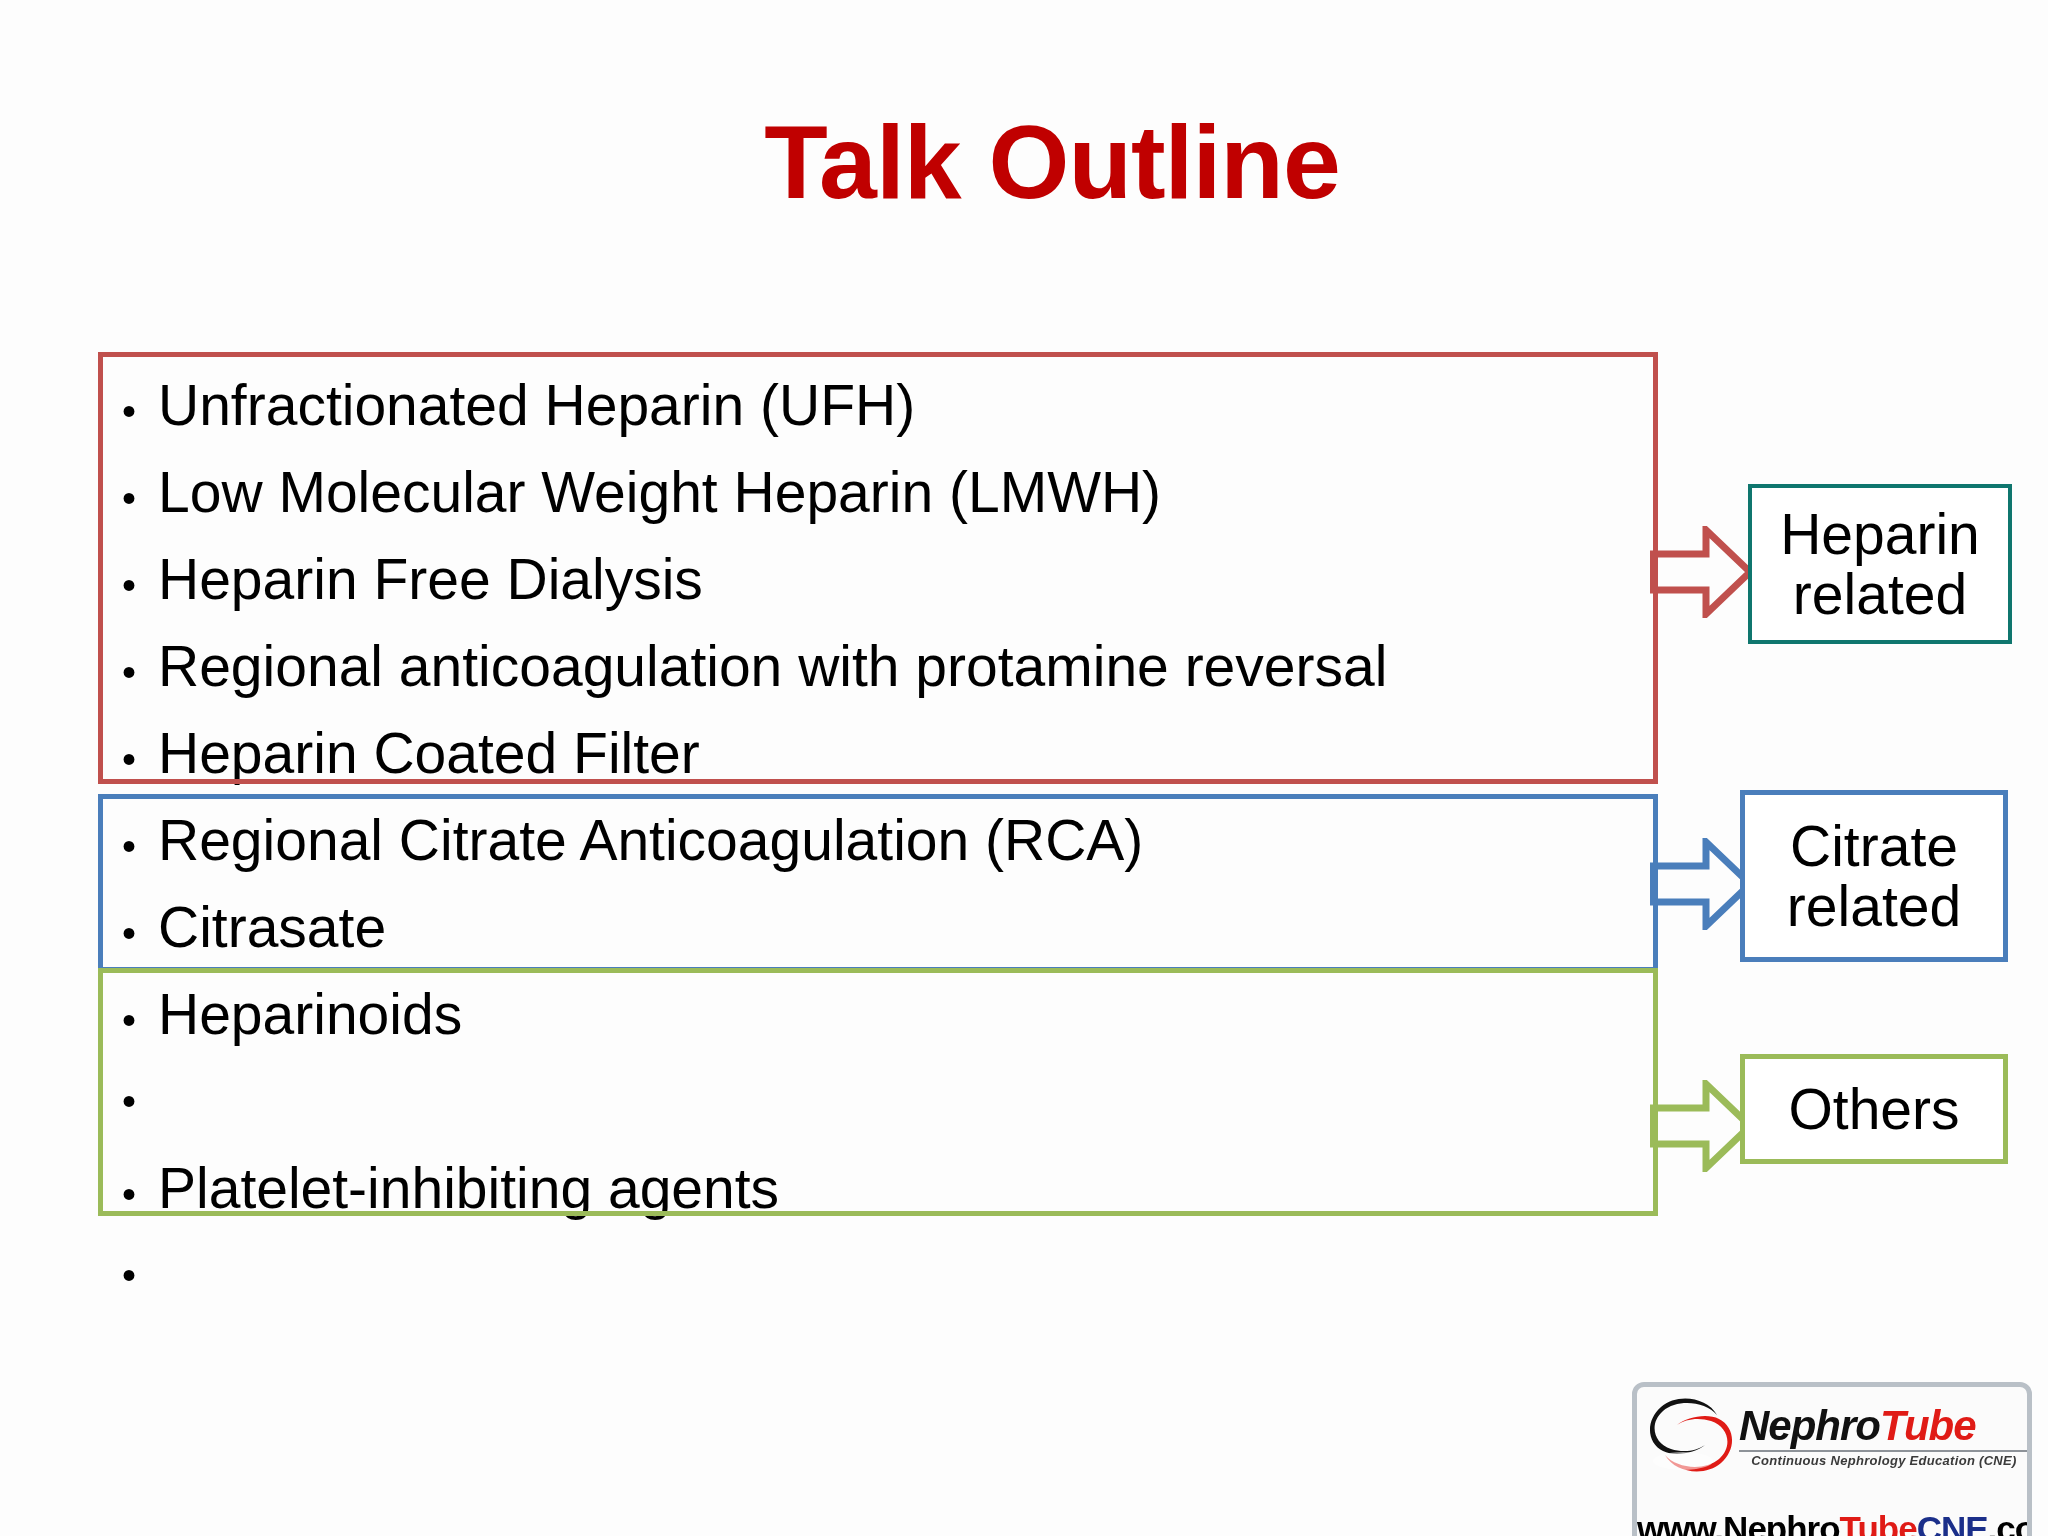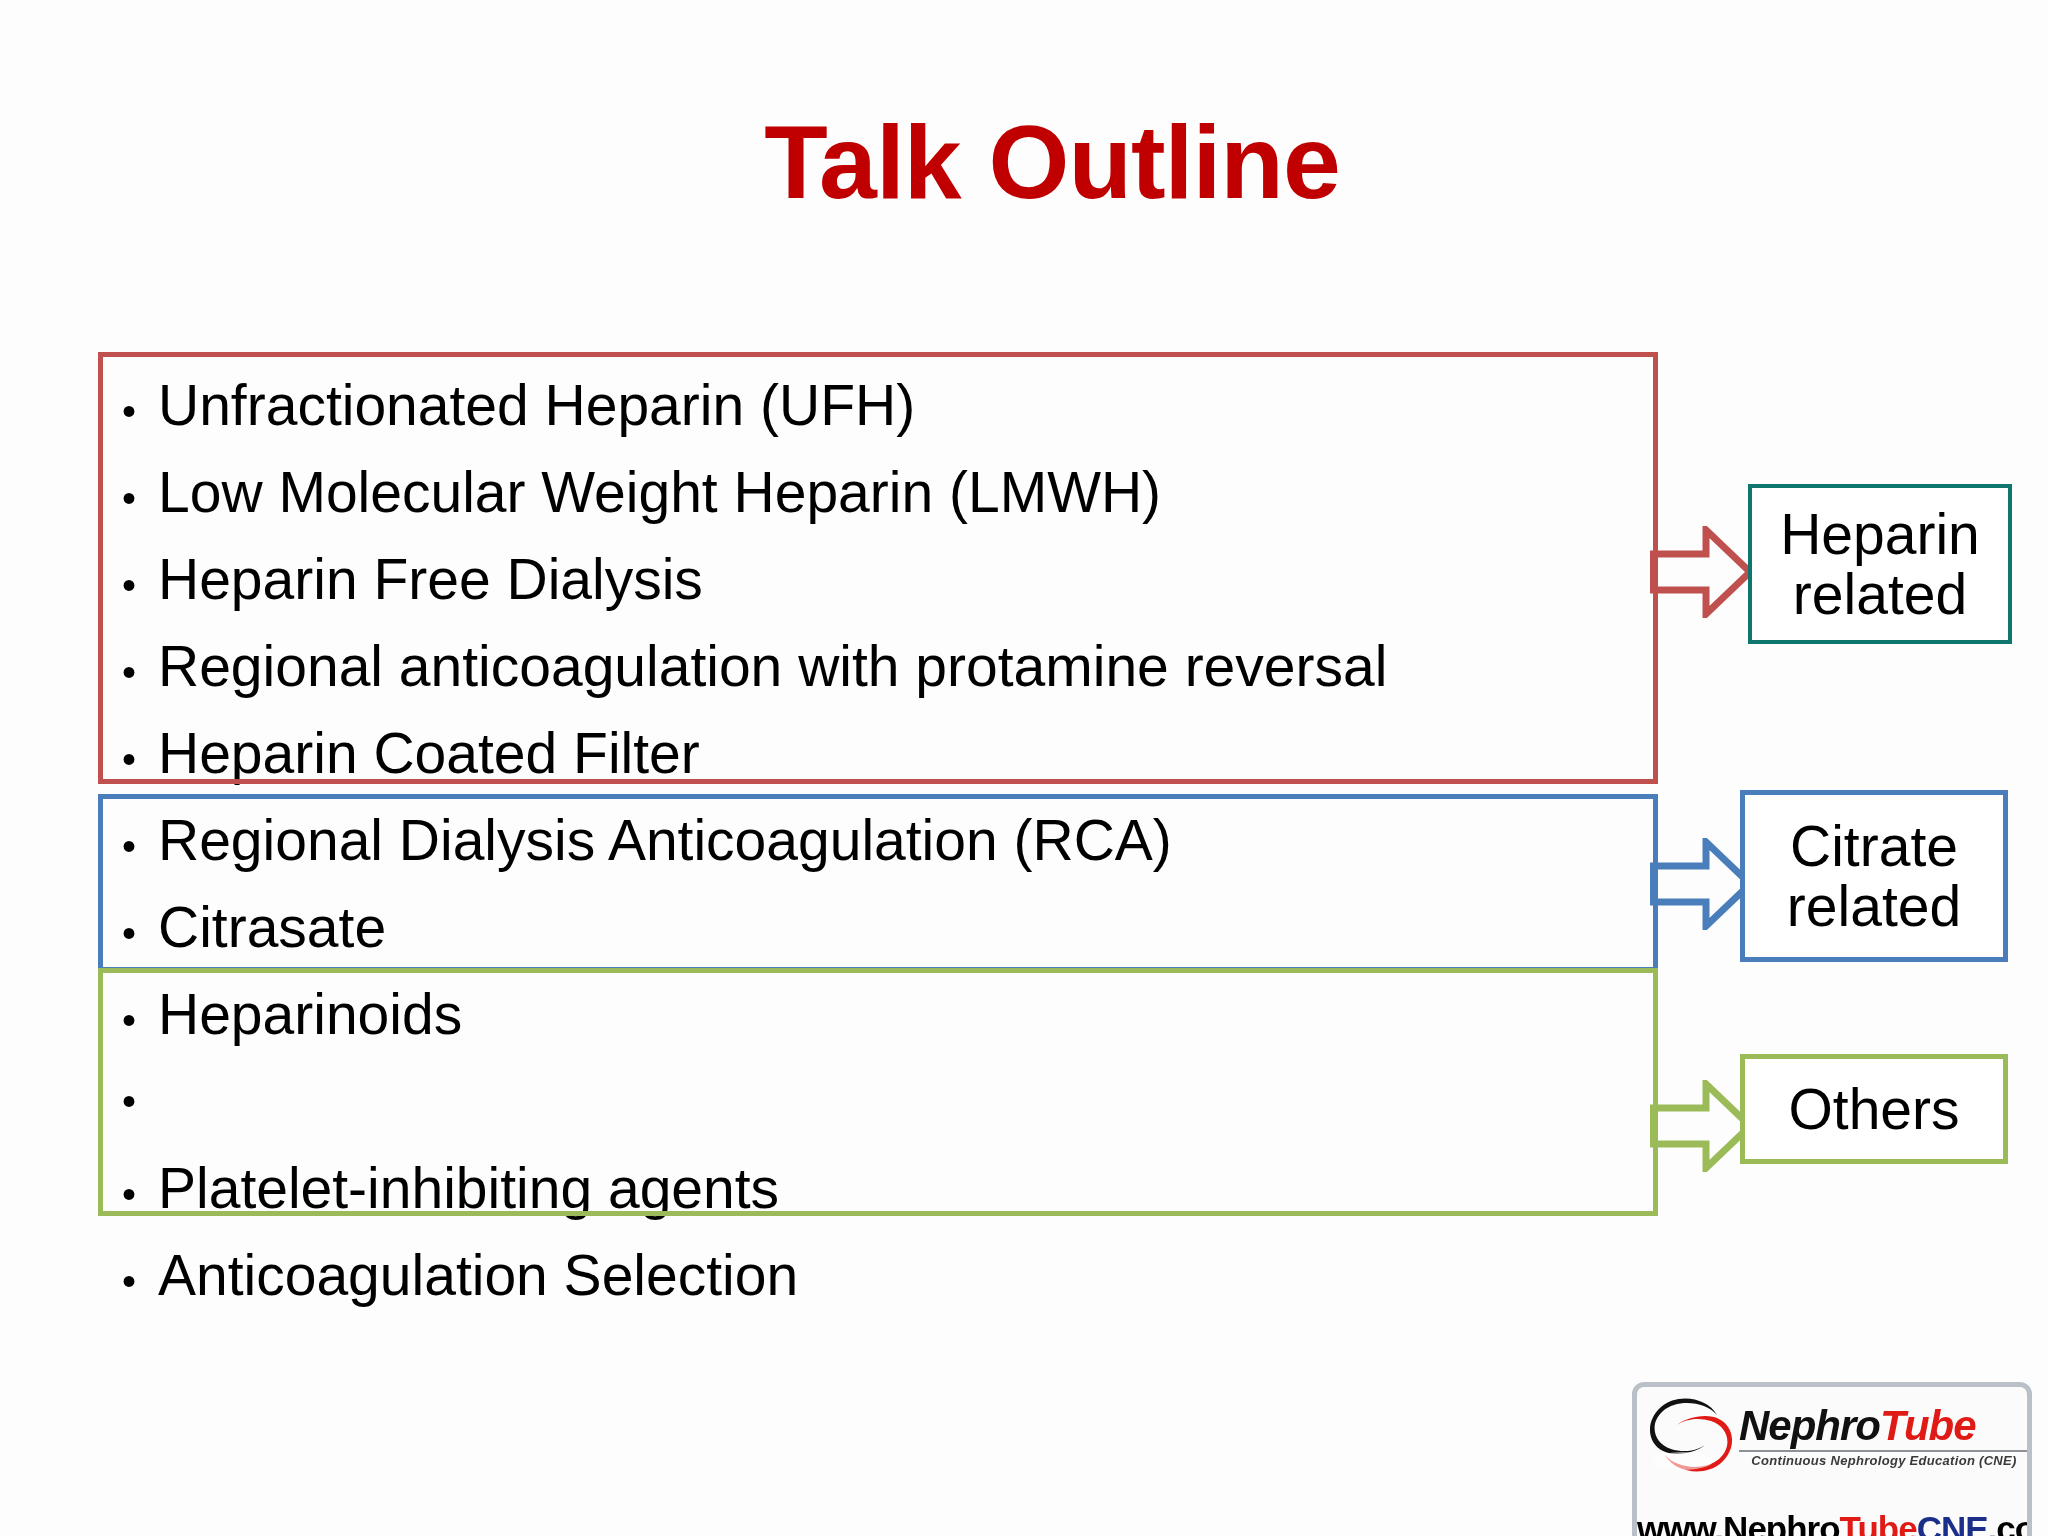--- a/index.html
+++ b/index.html
@@ -229,21 +229,21 @@
     <span class="bullet-text">Regional anticoagulation with protamine reversal</span>
   </div>
 
   <div class="bullet-row">
     <span class="bullet-dot">•</span>
     <span class="bullet-text">Heparin Coated Filter</span>
   </div>
 
   <div class="bullet-row">
     <span class="bullet-dot">•</span>
-    <span class="bullet-text">Regional Dialysis Anticoagulation (RCA)</span>
+    <span class="bullet-text">Regional Citrate Anticoagulation (RCA)</span>
   </div>
 
   <div class="bullet-row">
     <span class="bullet-dot">•</span>
     <span class="bullet-text">Citrasate</span>
   </div>
 
   <div class="bullet-row">
     <span class="bullet-dot">•</span>
     <span class="bullet-text">Heparinoids</span>
@@ -253,21 +253,20 @@
     <span class="bullet-dot">•</span>
   </div>
 
   <div class="bullet-row">
     <span class="bullet-dot">•</span>
     <span class="bullet-text">Platelet-inhibiting agents</span>
   </div>
 
   <div class="bullet-row">
     <span class="bullet-dot">•</span>
-    <span class="bullet-text">Anticoagulation Selection</span>
   </div>
 
 </div>
 
 <div class="group-box" id="group-box-heparin"></div>
 <div class="group-box" id="group-box-citrate"></div>
 <div class="group-box" id="group-box-others"></div>
 
 <svg class="arrow-svg" id="arrow-heparin" width="104" height="92" viewBox="0 0 104 92">
   <polygon points="2,28 56,28 56,4 100,46 56,88 56,64 2,64" fill="none" stroke="#C0504D" stroke-width="7" stroke-linejoin="miter"></polygon>

